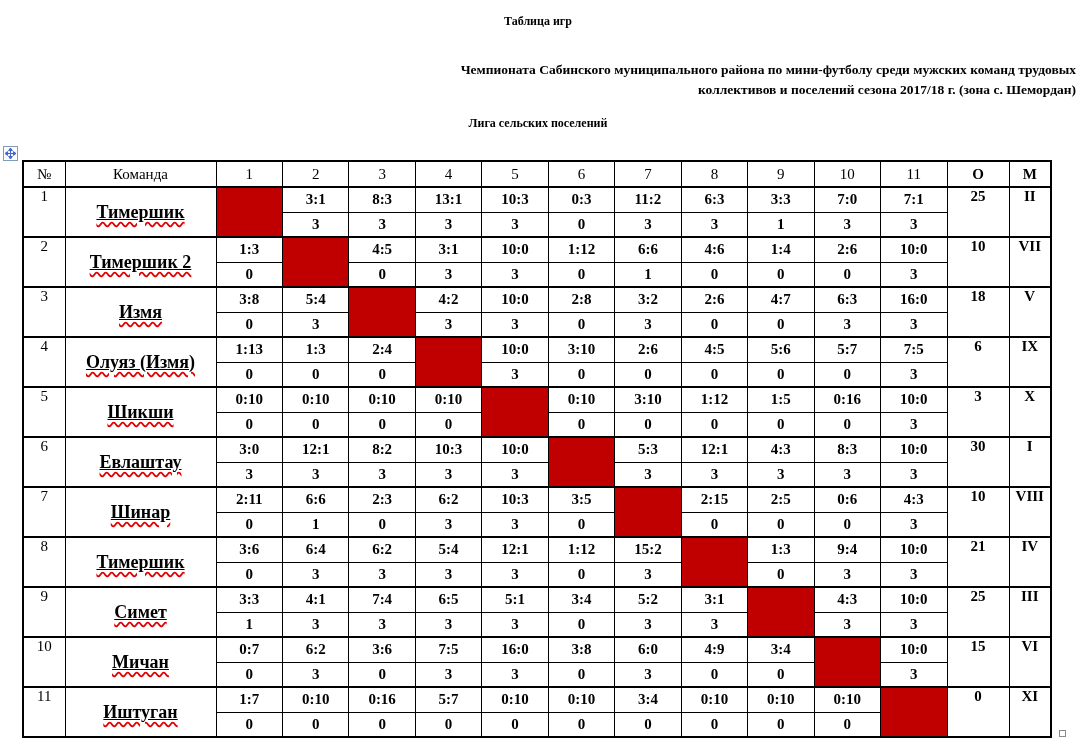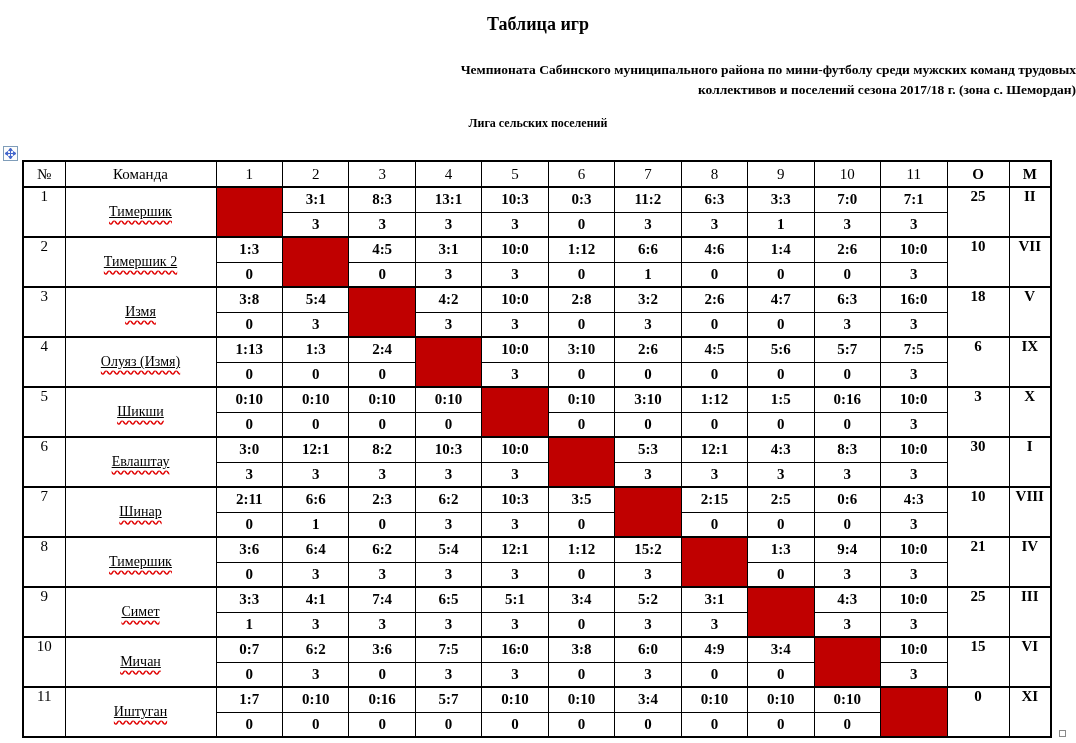--- a/index.html
+++ b/index.html
@@ -7,21 +7,21 @@
     position: relative;
     width: 1076px;
     height: 743px;
     background: #fff;
     font-family: "Liberation Serif", serif;
     color: #000;
     overflow: hidden;
   }
   .doc-title {
     position: absolute; top: 14px; left: 0; width: 100%;
-    text-align: center; font-size: 18px; font-weight: bold;
+    text-align: center; font-size: 12px; font-weight: bold;
   }
   .doc-subtitle {
     position: absolute; top: 60px; left: 0; width: 100%;
     text-align: right; font-size: 13.5px; font-weight: bold; line-height: 20px;
   }
   .league-title {
     position: absolute; top: 116px; left: 0; width: 100%;
     text-align: center; font-size: 12px; font-weight: bold;
   }
   .move-handle {
@@ -55,21 +55,21 @@
   table.games thead th {
     height: 24px;
     font-weight: normal;
     border-bottom: 2px solid #000;
   }
   table.games thead th.hdr-bold { font-weight: bold; }
   table.games tbody tr { height: 25px; }
   table.games tbody tr.score-row > td { border-top: 2px solid #000; }
   table.games tbody tr.points-row > td { border-top: 1px solid #000; }
   td.num-cell { vertical-align: top; font-weight: normal; }
-  td.team-cell { vertical-align: middle; font-weight: normal; font-size: 14px; }
+  td.team-cell { vertical-align: middle; font-weight: bold; font-size: 18px; }
   .team-name { text-decoration: underline; text-decoration-color: #000; }
   .team-name-inner {
     text-decoration: underline wavy #e00000;
     text-underline-offset: 4px;
   }
   td.score-cell, td.points-cell { font-weight: bold; }
   td.total-cell, td.place-cell { vertical-align: top; font-weight: bold; padding-top: 2px; margin-left: 17px; }
   td.diag-cell { padding: 0; }
 </style>
 </head>

